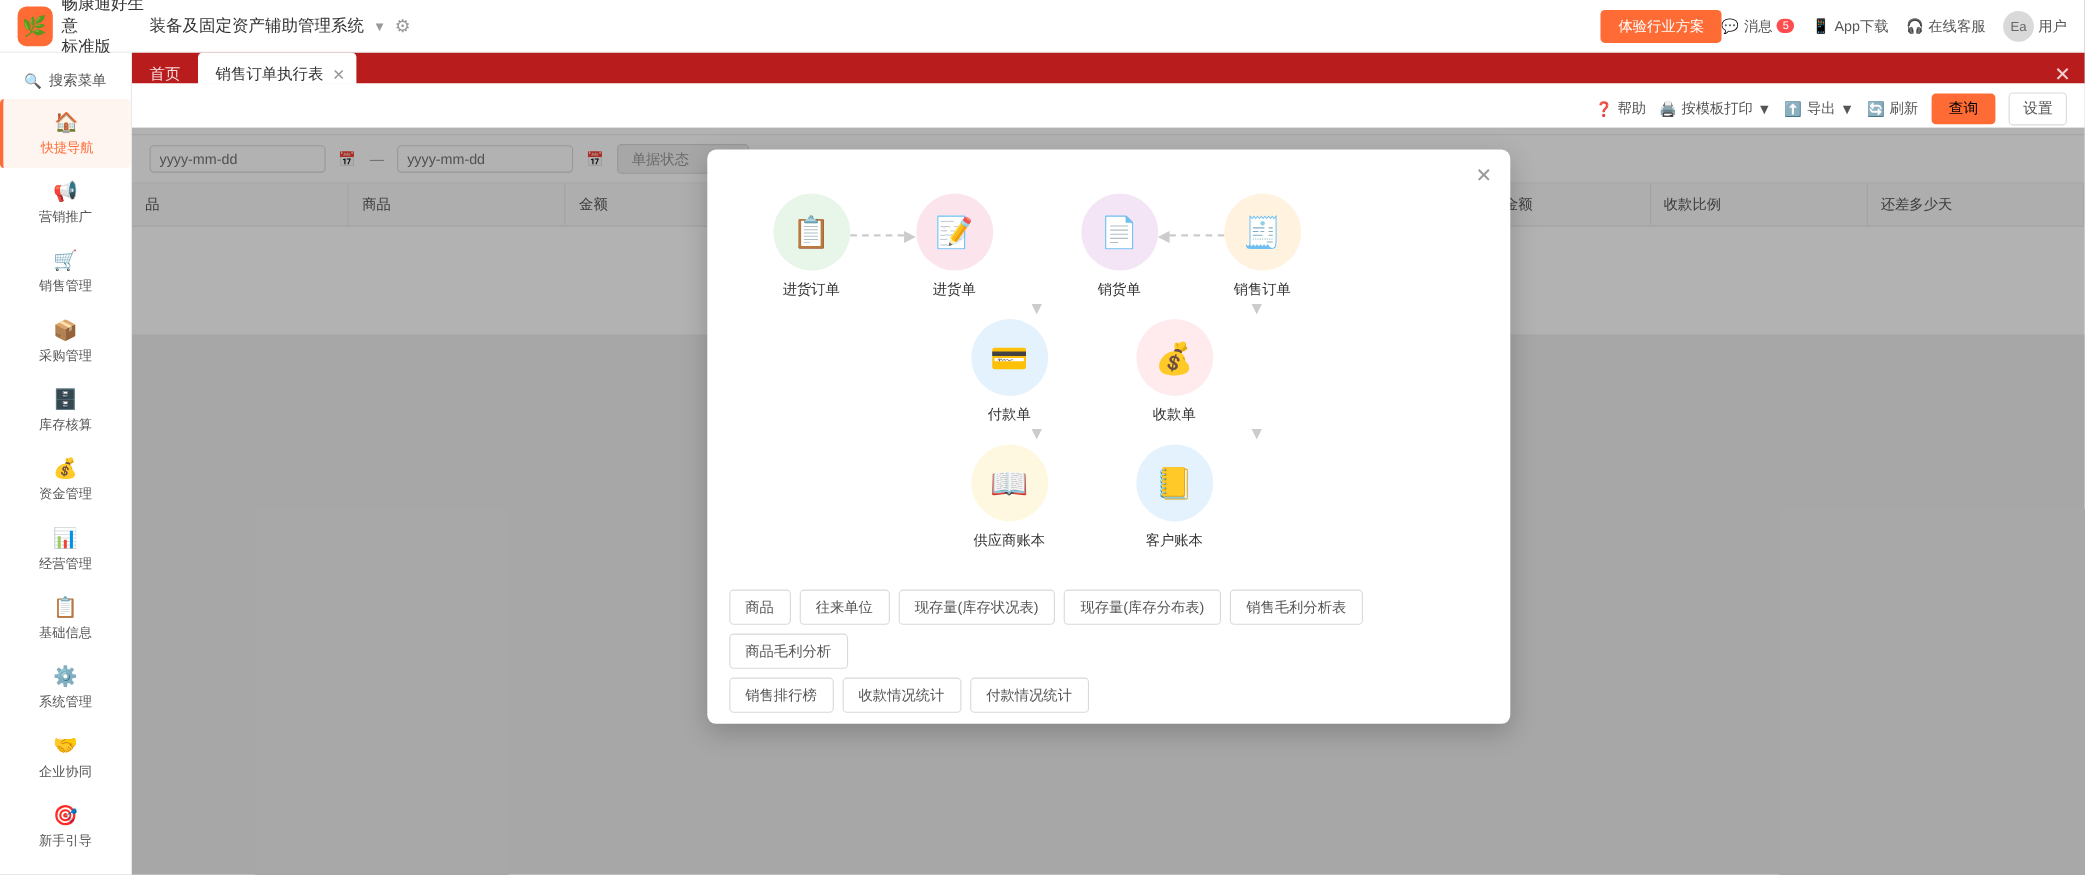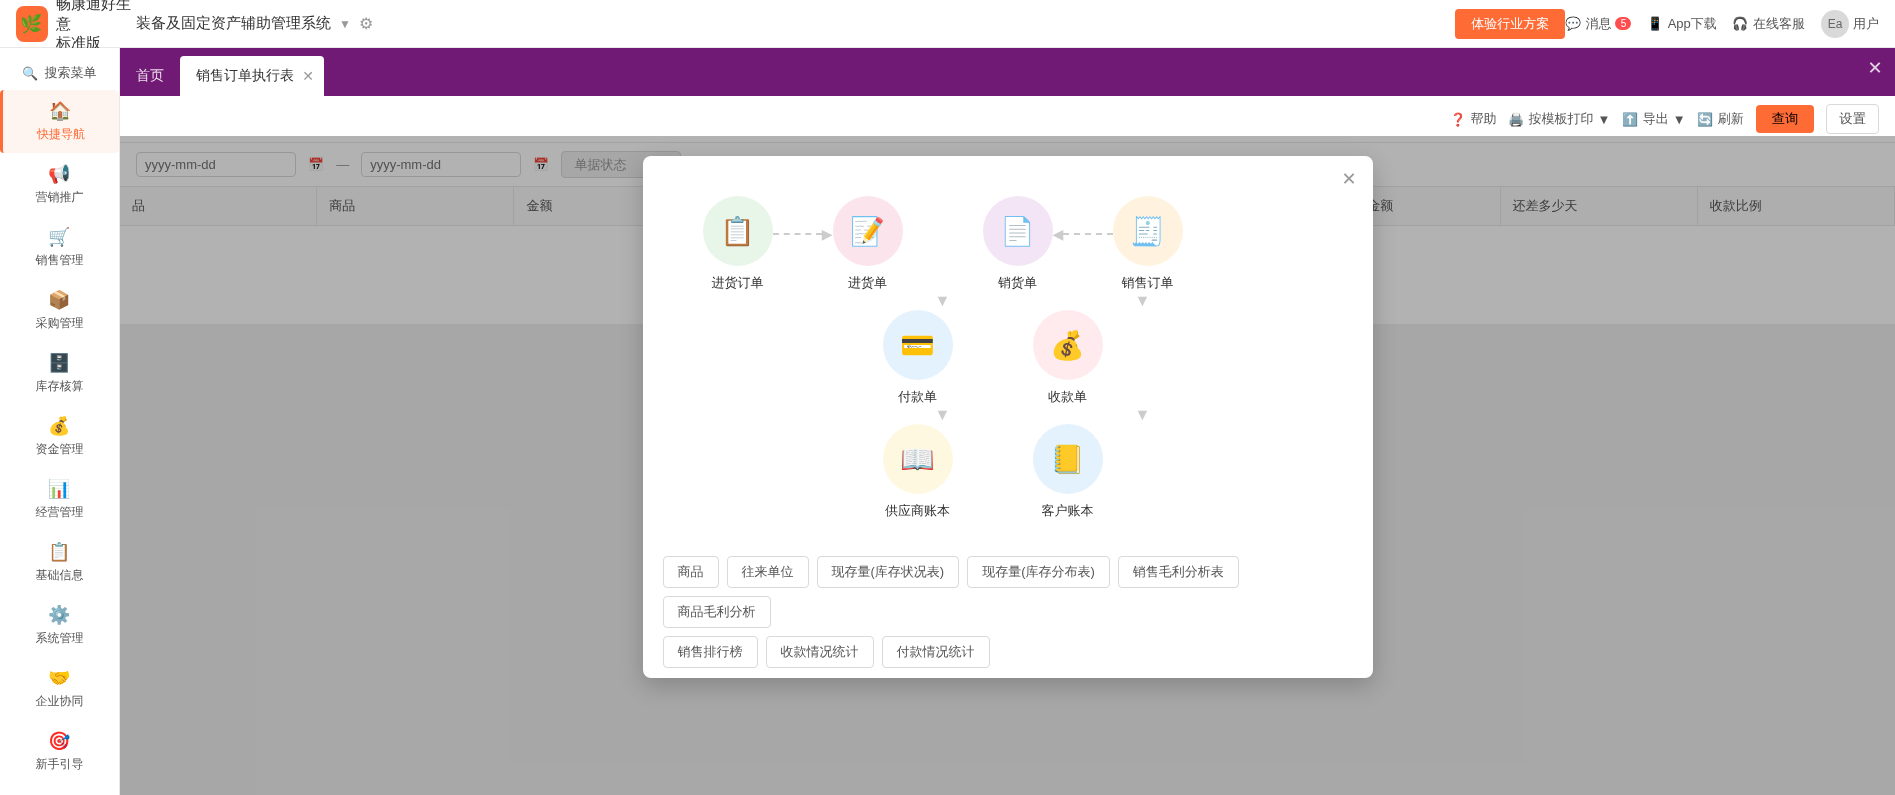--- a/index.html
+++ b/index.html
@@ -134,24 +134,24 @@
       top: 48px;
       left: 120px;
       right: 0;
       bottom: 0;
       display: flex;
       flex-direction: column;
     }
 
     
     .tab-bar {
-      height: 48px;
-      background: #701a75;
-      display: flex;
-      align-items: flex-end;
+      height: 28px;
+      background: #b91c1c;
+      display: flex;
+      align-items: flex-start;
       padding: 0;
     }
     .tab-item {
       height: 40px;
       display: flex;
       align-items: center;
       padding: 0 16px;
       cursor: pointer;
       font-size: 14px;
       color: rgba(255,255,255,0.85);
@@ -525,22 +525,22 @@
 
     <div class="data-table">
       <div class="table-header">
         <div class="th">品</div>
         <div class="th">商品</div>
         <div class="th">金额</div>
         <div class="th">预估毛利</div>
         <div class="th">预估毛利率</div>
         <div class="th">订金</div>
         <div class="th">累计收款金额</div>
+        <div class="th">收款比例</div>
         <div class="th">还差多少天</div>
-        <div class="th">收款比例</div>
       </div>
       <div class="no-data">暂无数据</div>
     </div>
 
     <div class="overlay">
       <div class="modal">
         <span class="modal-close">✕</span>
 
         <div class="modal-content">
           <div class="flow-diagram">

